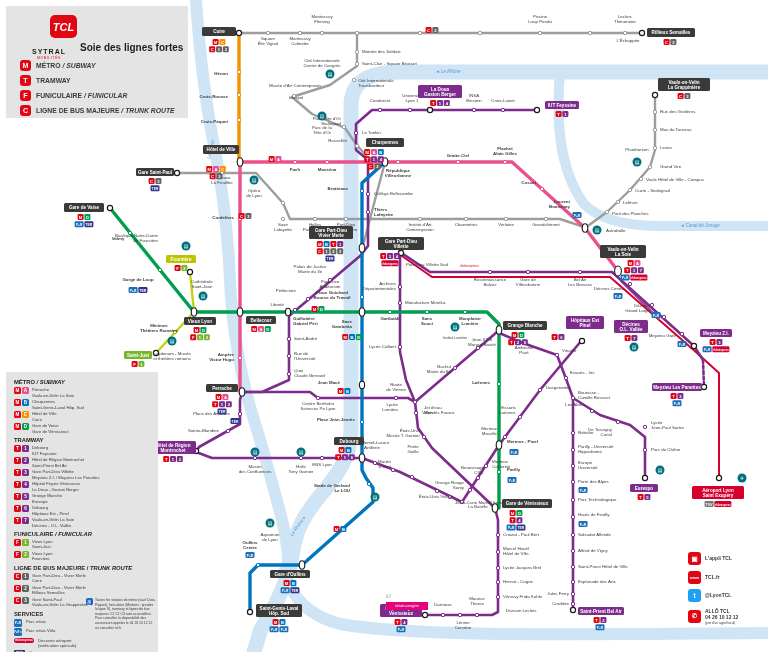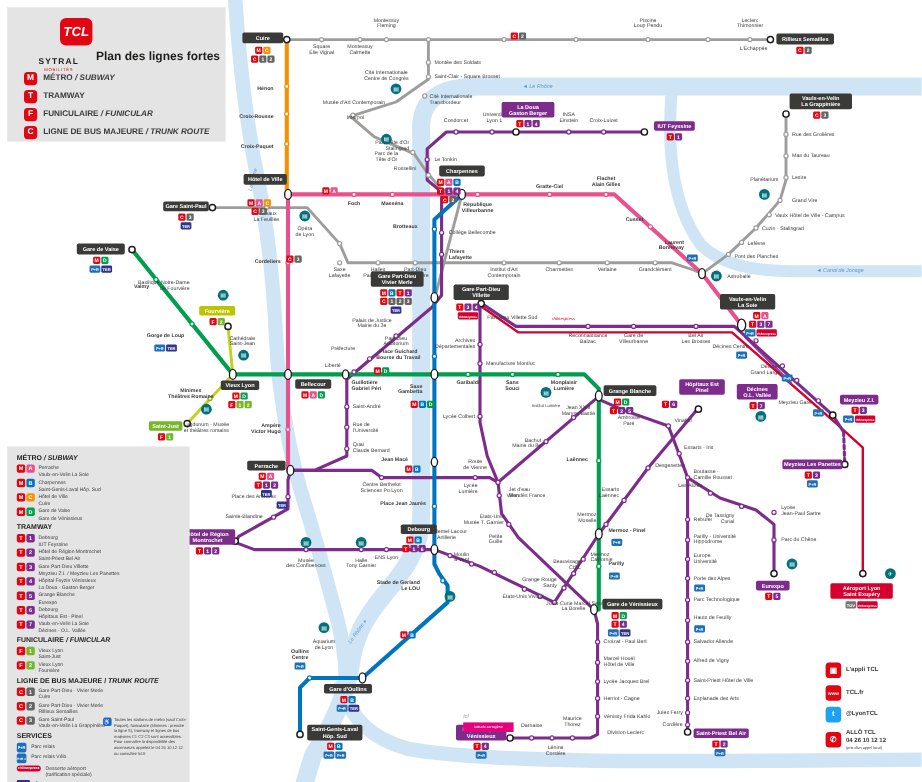--- a/index.html
+++ b/index.html
@@ -790,21 +790,21 @@
       <rect x="245.4" y="213" width="6" height="6" rx="1.2" fill="#636362"></rect>
       <text x="248.4" y="217.6" font-size="4.2" text-anchor="middle" fill="#fff" font-weight="bold">3</text>
     </svg>
 
   <div id="legend-panel" class="panel">
     <div id="tcl-logo">TCL</div>
     <div id="brand">
       <b>SYTRAL</b>
       <span>MOBILITÉS</span>
     </div>
-    <div id="page-title">Plan des lignes fortes</div>
+    <div id="page-title">Soie des lignes fortes</div>
     <div id="legend-modes">
         <div class="lg-row">
           <div class="lg-badge">M</div>
           <div class="lg-label"><b>MÉTRO</b><em> / SUBWAY</em></div>
         </div>
         <div class="lg-row">
           <div class="lg-badge">T</div>
           <div class="lg-label"><b>TRAMWAY</b></div>
         </div>
         <div class="lg-row">

